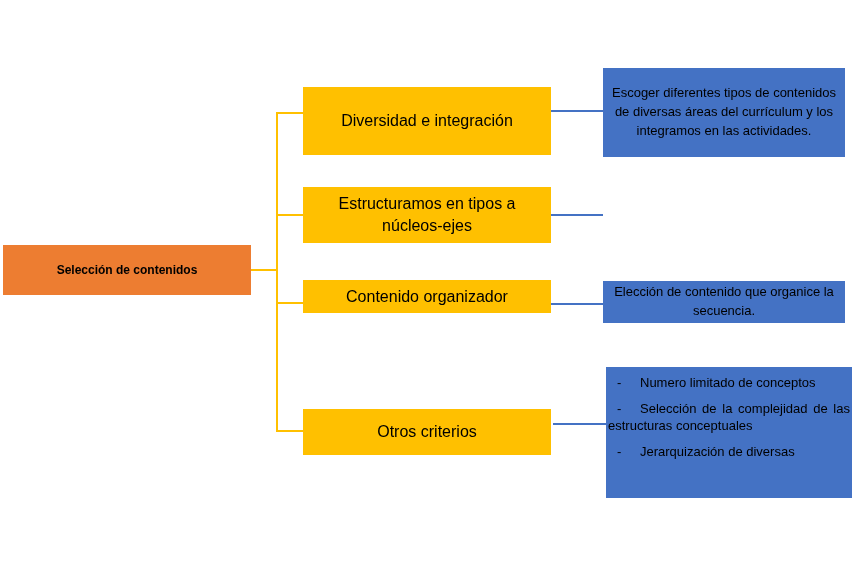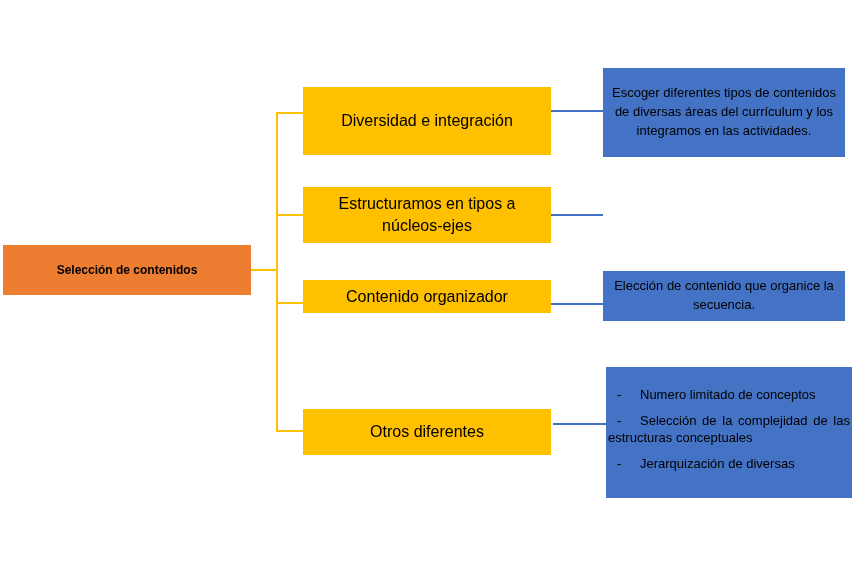--- a/index.html
+++ b/index.html
@@ -43,27 +43,27 @@
   .branch-4 { top: 409px; height: 46px; }
   .detail-node {
     left: 603px; width: 242px;
     background: var(--color-blue, #4472C4);
     font-size: 13px;
     padding: 2px 6px;
     line-height: 1.45;
   }
   .detail-1 { top: 68px;  height: 89px; }
   .detail-2 { top: 188px; height: 54px; }
-  .detail-3 { top: 271px; height: 50px; }
+  .detail-3 { top: 281px; height: 42px; }
   .detail-4 {
     left: 606px; top: 367px; width: 246px; height: 131px;
     display: block;
     text-align: left;
     font-size: 13px;
-    padding: 20px 2px 4px 2px;
+    padding: 8px 2px 4px 2px;
     line-height: 1.3;
   }
   .list-item {
     text-align: justify;
     text-indent: 9px;
     margin-bottom: 9px;
   }
   .list-item .dash {
     display: inline-block;
     width: 23px;
@@ -105,21 +105,21 @@
   <div class="node branch-node branch-1">
     <span>Diversidad e integración</span>
   </div>
   <div class="node branch-node branch-2">
     <span>Estructuramos en tipos a núcleos-ejes</span>
   </div>
   <div class="node branch-node branch-3">
     <span>Contenido organizador</span>
   </div>
   <div class="node branch-node branch-4">
-    <span>Otros diferentes</span>
+    <span>Otros criterios</span>
   </div>
 
   <div class="node detail-node detail-1">
     <span>Escoger diferentes tipos de contenidos de diversas áreas del currículum y los integramos en las actividades.</span>
   </div>
   <div class="node detail-node detail-3">
     <span>Elección de contenido que organice la secuencia.</span>
   </div>
   <div class="node detail-node detail-4">
     <div class="list-item">

